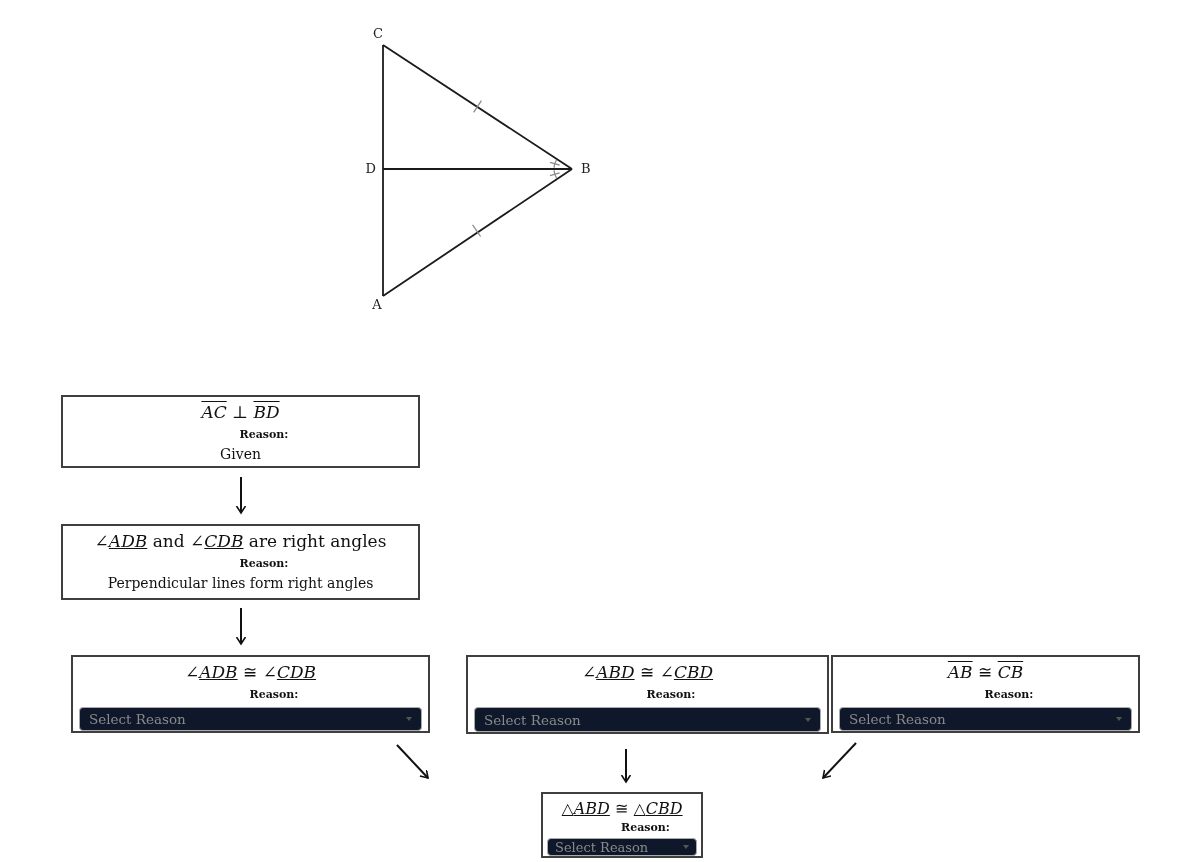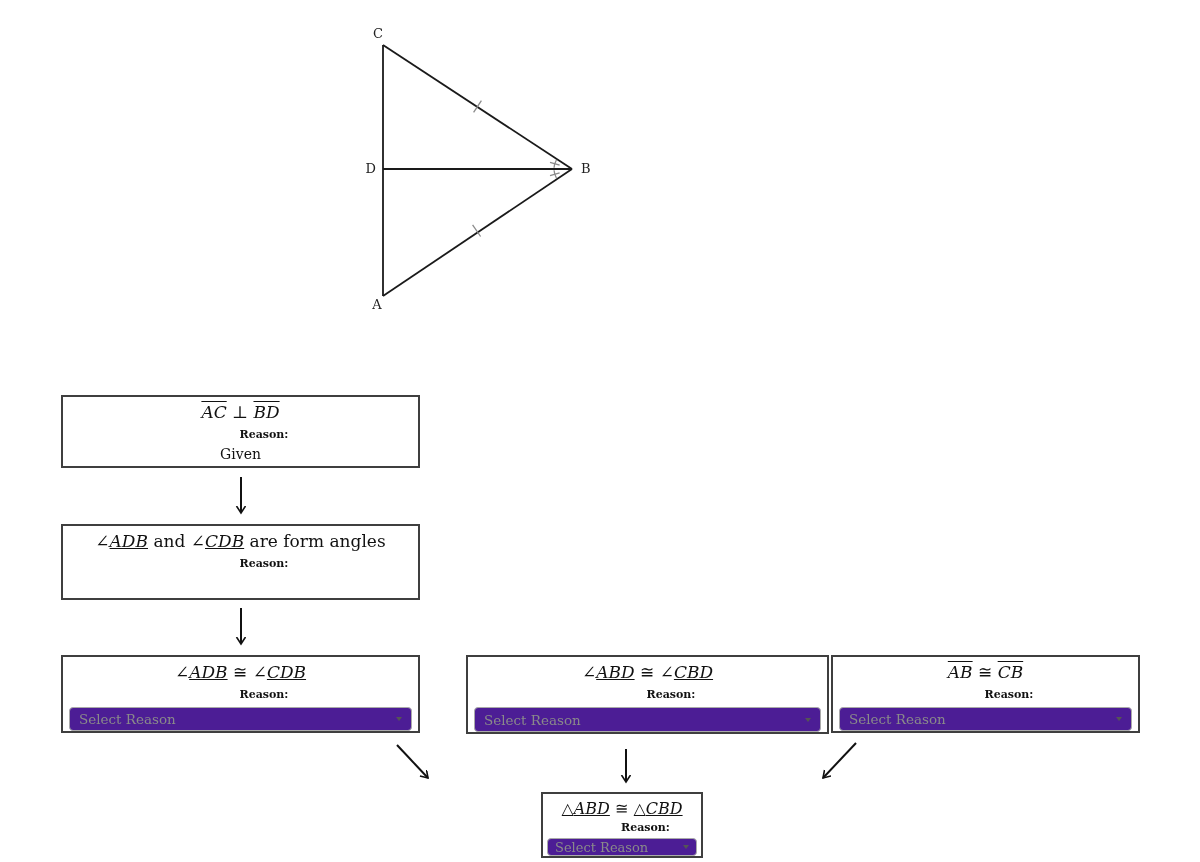--- a/index.html
+++ b/index.html
@@ -20,21 +20,21 @@
     font-size:13px; fill:#222222;
   }
   .box {
     position:absolute;
     background:#ffffff;
     border:2px solid #3f3f3f;
     display:flex; flex-direction:column; align-items:center;
   }
   #box-given   { left:61px;  top:395px; width:359px; height:73px; }
   #box-rightangles { left:61px; top:524px; width:359px; height:76px; }
-  #box-angles-d { left:61px;  top:655px; width:359px; height:78px; }
+  #box-angles-d { left:71px;  top:655px; width:359px; height:78px; }
   #box-angles-b { left:466px; top:655px; width:363px; height:79px; }
   #box-segments { left:831px; top:655px; width:309px; height:78px; }
   #box-triangles{ left:541px; top:792px; width:162px; height:66px; }
   .statement {
     margin-top:5px;
     font-size:17px; color:#111111;
     white-space:pre;
   }
   #box-triangles .statement { font-size:16px; }
   .it { font-style:italic;text-decoration:underline; }
@@ -45,21 +45,21 @@
   }
   #box-triangles .reason-label { margin-top:3px; }
   .reason-text {
     margin-top:5px;
     font-size:14px; color:#111111;
   }
   .select {
     margin-top:6px;
     width:calc(100% - 12px); height:26px;
     border:1px solid #aaaaaa; border-radius:4px;
-    background:#4c1d95;
+    background:#0f172a;
     display:flex; align-items:center; justify-content:space-between;
     padding:0 9px;
     color:#8a8a8a; font-size:13.5px;
     cursor:pointer;
   }
   #box-triangles .select { height:23px; width:calc(100% - 8px); margin-top:4px; padding:0 7px; font-size:13px; }
   .caret {
     width:0; height:0;
     border-left:3.5px solid transparent;
     border-right:3.5px solid transparent;
@@ -108,22 +108,23 @@
     </g>
   </svg>
 
   <div class="box" id="box-given">
     <div class="statement"><span class="it ov">AC</span><span> ⊥ </span><span class="it ov">BD</span></div>
     <div class="reason-label">Reason:</div>
     <div class="reason-text">Given</div>
   </div>
 
   <div class="box" id="box-rightangles">
-    <div class="statement"><span>∠</span><span class="it">ADB</span><span> and </span><span>∠</span><span class="it">CDB</span><span> are form angles</span></div>
+    <div class="statement"><span>∠</span><span class="it">ADB</span><span> and </span><span>∠</span><span class="it">CDB</span><span> are right angles</span></div>
     <div class="reason-label">Reason:</div>
+    <div class="reason-text">Perpendicular lines form right angles</div>
   </div>
 
   <div class="box" id="box-angles-d">
     <div class="statement"><span>∠</span><span class="it">ADB</span><span> ≅ </span><span>∠</span><span class="it">CDB</span></div>
     <div class="reason-label">Reason:</div>
     <div class="select">
       <span>Select Reason</span>
       <span class="caret"></span>
     </div>
   </div>

